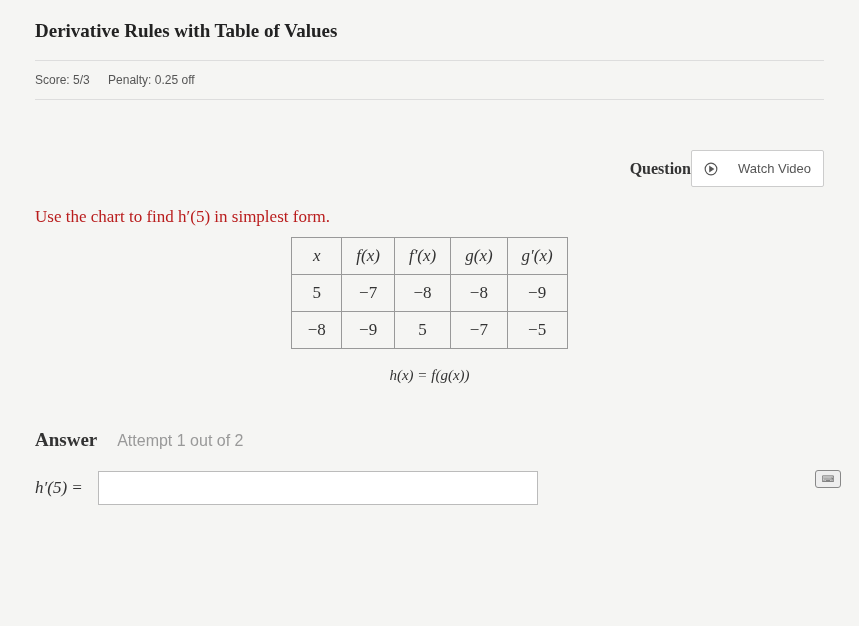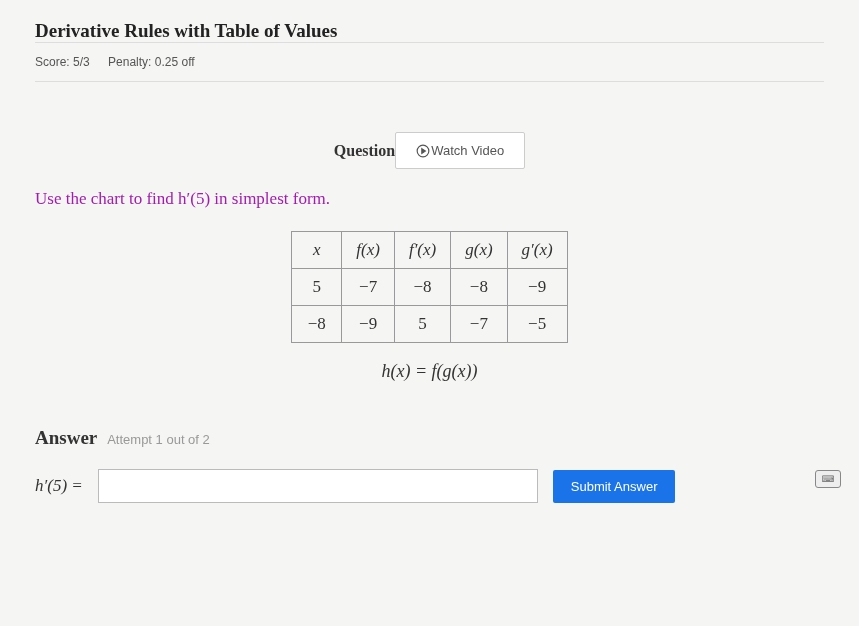--- a/index.html
+++ b/index.html
@@ -10,93 +10,94 @@
       height: 626px;
       overflow: hidden;
       position: relative;
       padding: 20px 35px;
       color: #333;
     }
     .page-title {
       font-size: 19px;
       font-weight: bold;
       color: #222;
+      margin-bottom: 18px;
     }
     .score-bar {
       border-top: 1px solid #ddd;
       border-bottom: 1px solid #ddd;
       padding: 12px 0;
       font-size: 12px;
       color: #555;
       font-family: Arial, sans-serif;
       margin-bottom: 50px;
     }
     .score-bar .score-label { font-weight: normal; }
     .score-bar .penalty { margin-left: 15px; margin-top: 8px; }
     .question-row {
       display: flex;
-      justify-content: center;
+      justify-content: flex-end;
       align-items: center;
       margin-bottom: 20px;
     }
     .question-heading {
       font-size: 16px;
       font-weight: bold;
       color: #333;
     }
     .button-group { display: flex; gap: 12px; }
     .btn {
       border: 1px solid #ccc;
       background: #fff;
-      padding: 10px 20px;
+      padding: 10px 12px;
       font-size: 13px;
       font-family: Arial, sans-serif;
       color: #555;
       cursor: pointer;
       display: flex;
       align-items: center;
-      gap: 1px;
+      gap: 20px;
       border-radius: 2px;
     }
     .btn svg { width: 14px; height: 14px; }
     .prompt {
       font-size: 17px;
-      color: #a21caf;
-      margin-bottom: 22px;
+      color: #b91c1c;
+      margin-bottom: 10px;
     }
     .table-wrap { display: flex; justify-content: center; margin-bottom: 18px; }
     table.values {
       border-collapse: collapse;
       font-size: 17px;
     }
     table.values td, table.values th {
       border: 1px solid #999;
       padding: 8px 14px;
       text-align: center;
       font-weight: normal;
       font-style: italic;
       font-family: Georgia, serif;
       min-width: 50px;
     }
     table.values td { font-style: normal; }
     .equation-row {
       text-align: center;
-      font-size: 18px;
+      font-size: 15px;
       font-style: italic;
       font-family: Georgia, serif;
       margin-bottom: 45px;
     }
     .answer-row {
       font-size: 14px;
       color: #333;
       margin-bottom: 20px;
       font-family: Arial, sans-serif;
     }
     .answer-row .answer-label { font-weight: bold; font-family: Georgia, serif; font-size: 19px; }
-    .answer-row .attempt { color: #999; font-size: 13px; margin-left: 6px; }
+    .answer-row .attempt { color: #999; font-size: 16px; margin-left: 16px; }
     .input-row {
       display: flex;
       align-items: center;
       gap: 15px;
     }
     .input-label {
       font-size: 17px;
       font-style: italic;
       font-family: Georgia, serif;
       white-space: nowrap;
@@ -197,16 +198,15 @@
 <div class="equation-row">h(x) = f(g(x))</div>
 
 <div class="answer-row">
   <span class="answer-label">Answer</span>
   <span class="attempt">Attempt 1 out of 2</span>
 </div>
 
 <div class="input-row">
   <span class="input-label">h′(5) =</span>
   <input type="text" class="answer-input" value="" style="">
-  <button class="submit-btn">Submit Answer</button>
 </div>
 
 <div class="side-icon">⌨</div>
 
 </body></html>

